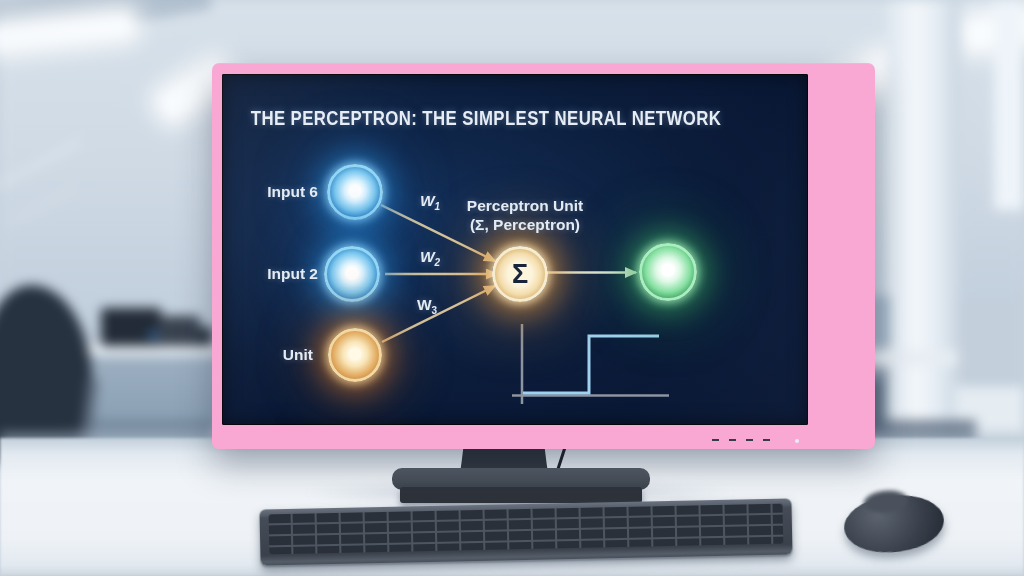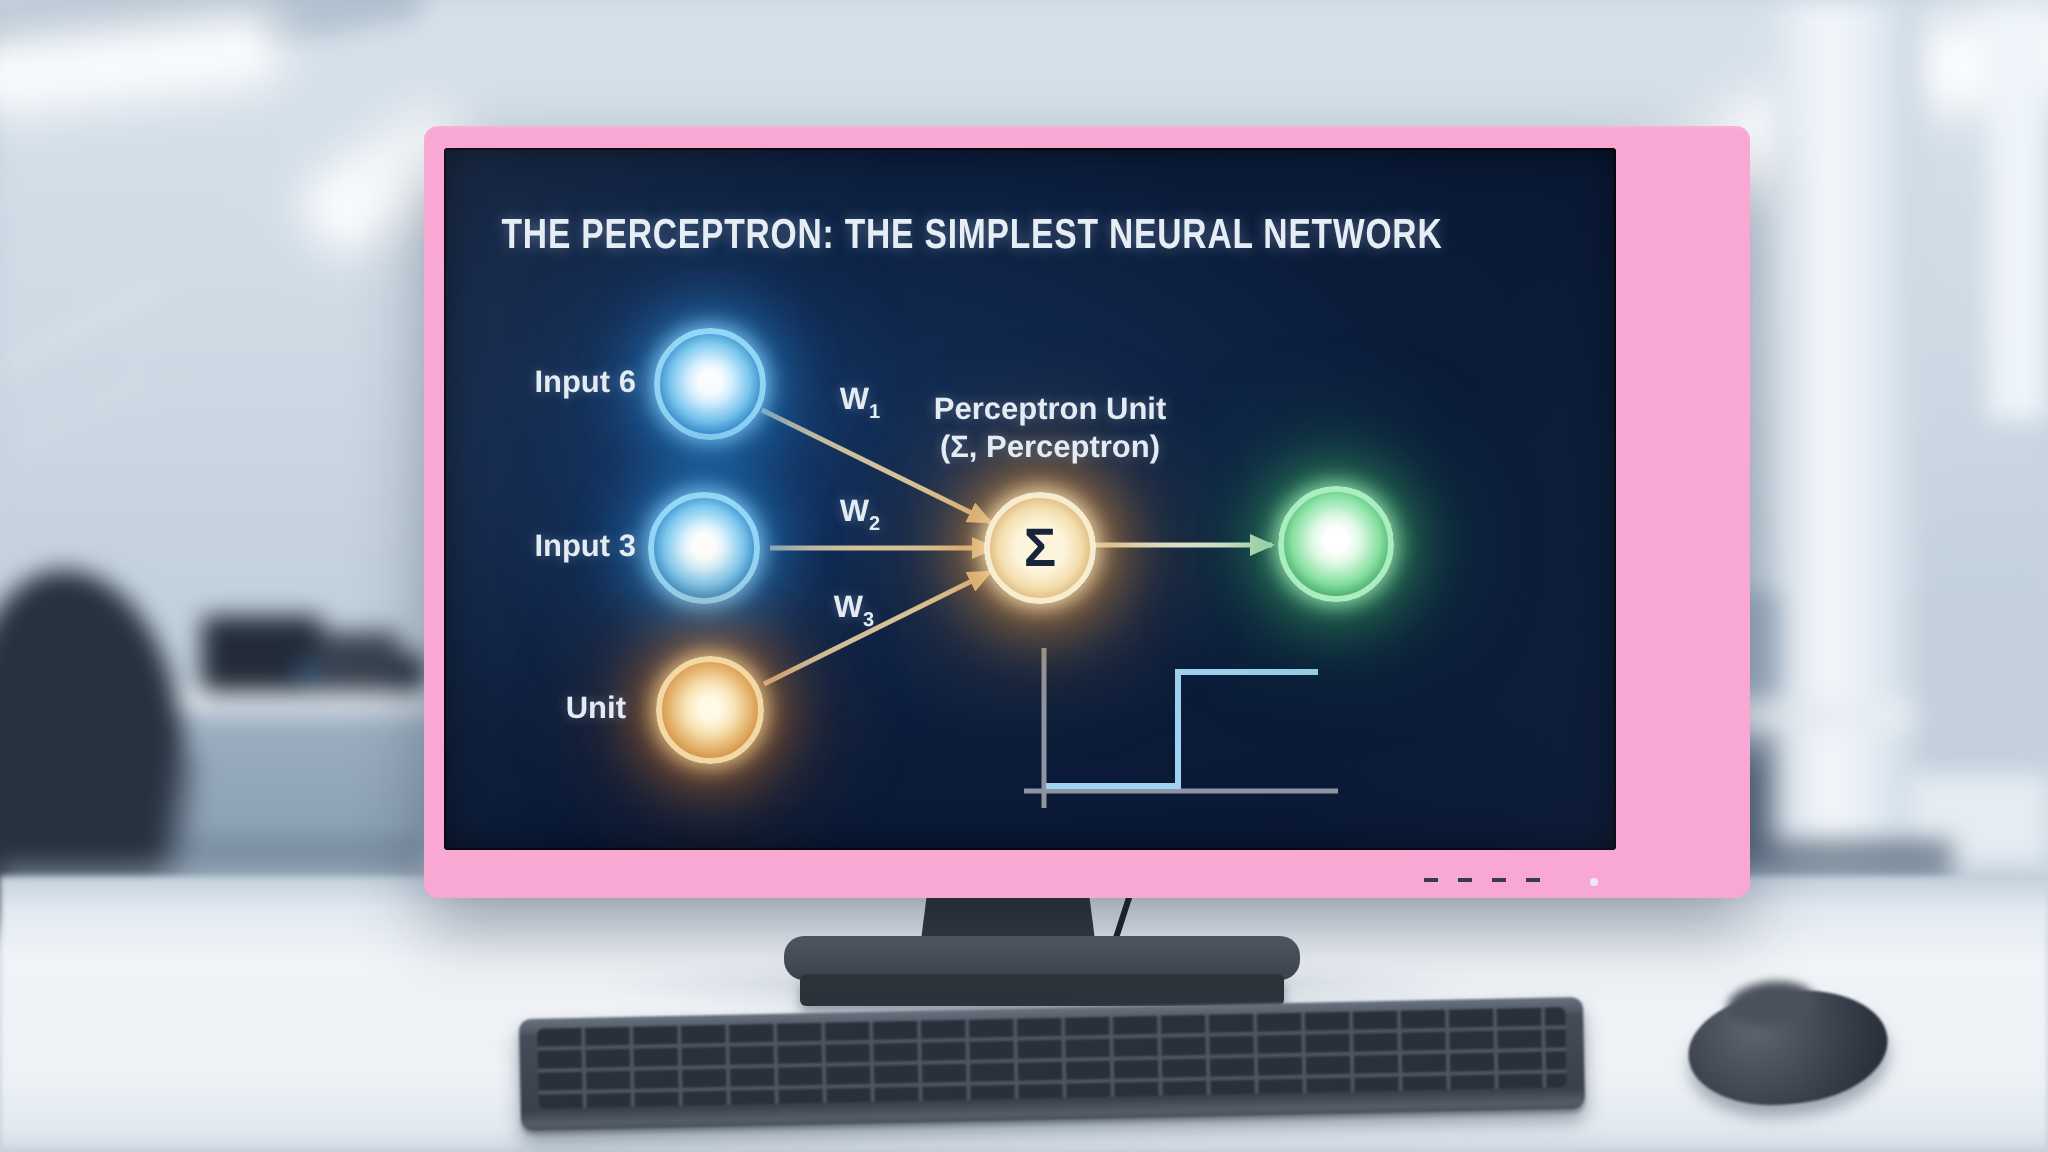--- a/index.html
+++ b/index.html
@@ -163,33 +163,33 @@
         <line x1="325" y1="198.5" x2="414" y2="198.5" stroke="#e2ead6" style="stroke:var(--output_arrow,#e2ead6)" stroke-width="2.5" marker-end="url(#ah-pale)"></line>
 
         <line x1="300" y1="250" x2="300" y2="330" stroke="#8d95a0" style="stroke:var(--axis,#8d95a0)" stroke-width="2.5"></line>
         <line x1="290" y1="321.5" x2="447" y2="321.5" stroke="#8d95a0" style="stroke:var(--axis,#8d95a0)" stroke-width="2.5"></line>
         <polyline points="301,319 367,319 367,262 437,262" fill="none" stroke="#9fd2f0" style="stroke:var(--step_line,#9fd2f0)" stroke-width="3"></polyline>
       </svg>
 
       <div class="dg-text dg-title">THE PERCEPTRON: THE SIMPLEST NEURAL NETWORK</div>
 
       <div class="dg-text r-align" style="left:96px;top:118px;">Input 6</div>
-      <div class="dg-text r-align" style="left:96px;top:200px;">Input 3</div>
+      <div class="dg-text r-align" style="left:96px;top:200px;">Input 2</div>
       <div class="dg-text r-align" style="left:91px;top:281px;">Unit</div>
 
       <div class="node n-blue" style="left:133px;top:118px;"></div>
       <div class="node n-blue" style="left:130px;top:200px;"></div>
       <div class="node n-bias" style="left:133px;top:281px;"></div>
       <div class="node n-perc" style="left:298px;top:200px;">
         <span class="sigma">Σ</span>
       </div>
       <div class="node n-out" style="left:446px;top:198px;"></div>
 
-      <div class="dg-text c-align" style="left:208px;top:130px;"><span>W</span><sub class="wsub">1</sub></div>
-      <div class="dg-text c-align" style="left:208px;top:186px;"><span>W</span><sub class="wsub">2</sub></div>
+      <div class="dg-text c-align" style="left:208px;top:130px;font-style:italic;"><span>W</span><sub class="wsub">1</sub></div>
+      <div class="dg-text c-align" style="left:208px;top:186px;font-style:italic;"><span>W</span><sub class="wsub">2</sub></div>
       <div class="dg-text c-align" style="left:205px;top:234px;"><span>W</span><sub class="wsub">3</sub></div>
 
       <div class="dg-text c-align" style="left:303px;top:141px;">
         <div>Perceptron Unit</div>
         <div>(Σ, Perceptron)</div>
       </div>
 
 
       <div class="screen-sheen"></div>
     </div>

